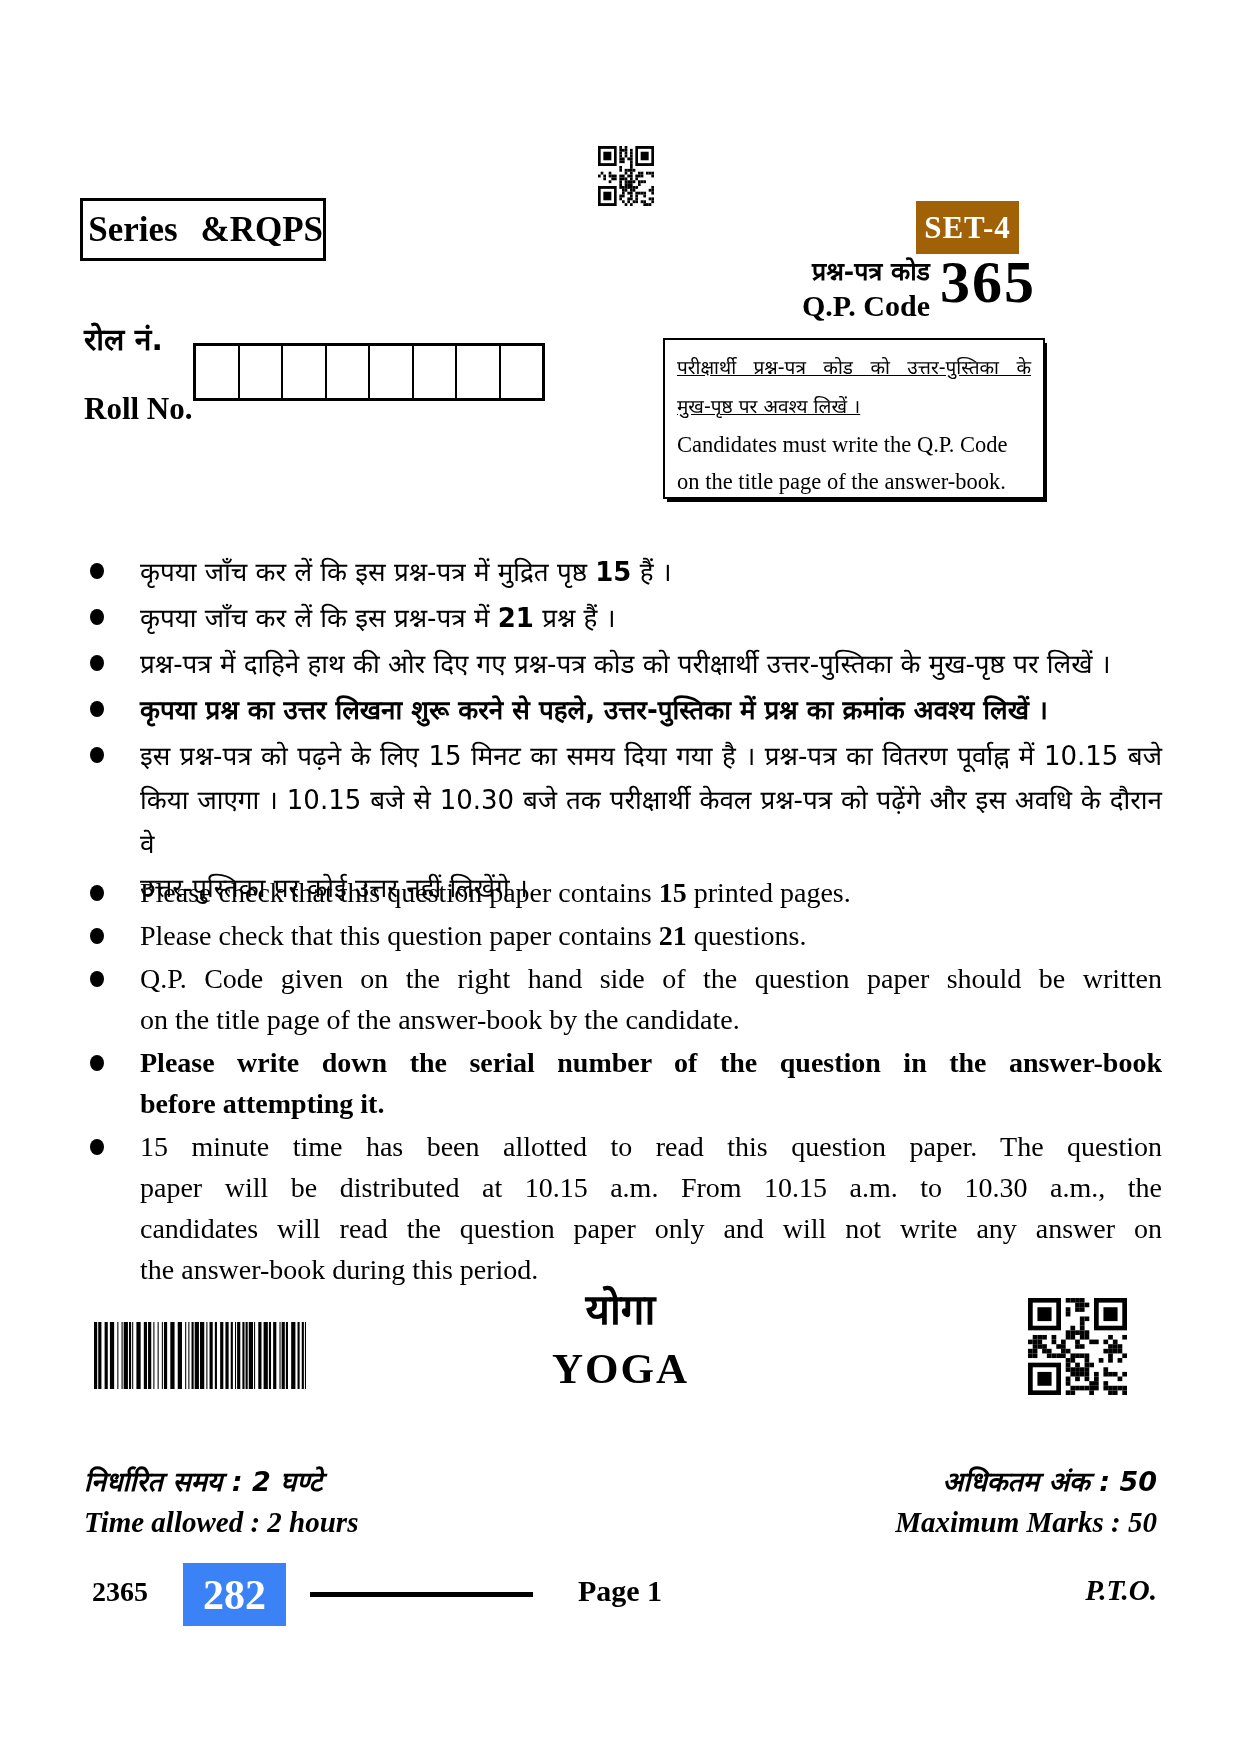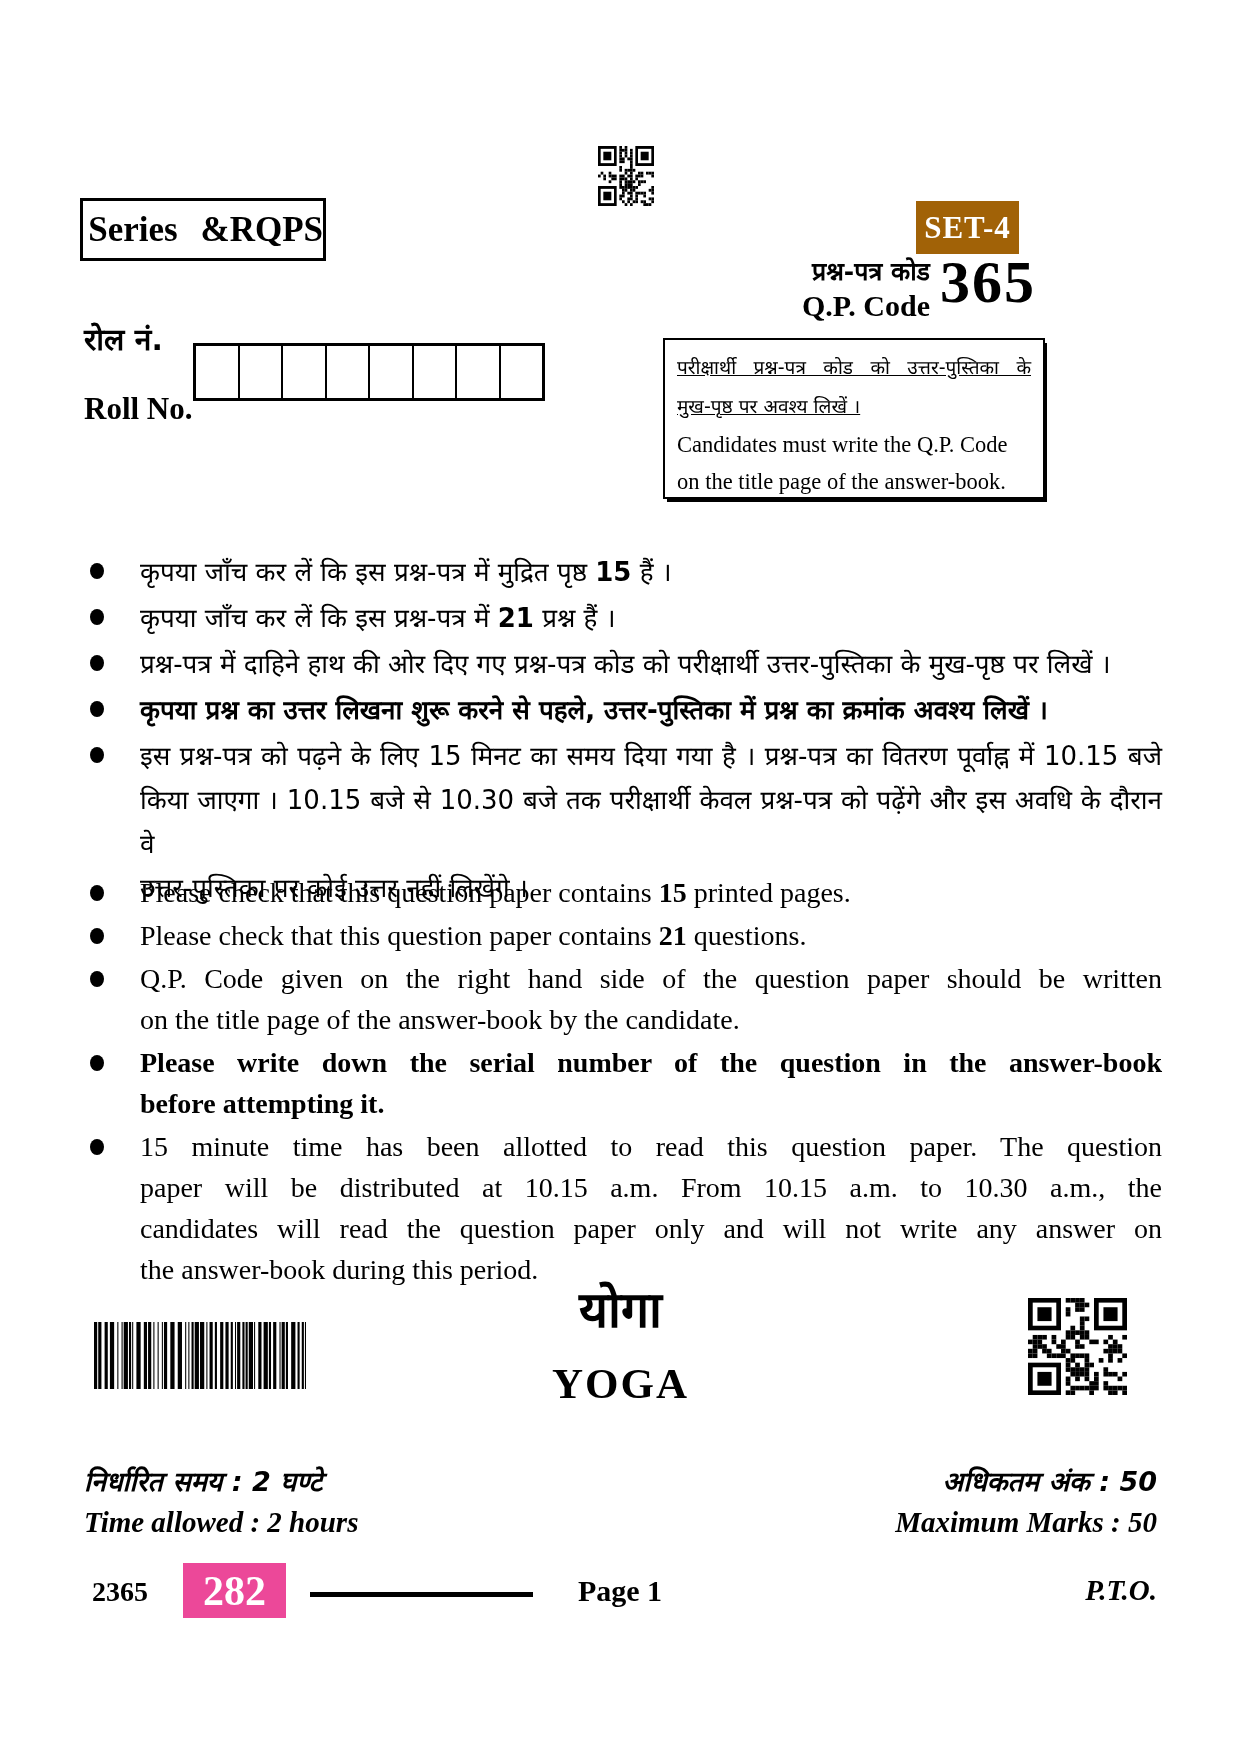--- a/index.html
+++ b/index.html
@@ -40,33 +40,33 @@
   .bi.bold{font-weight:700;}
   .dot{flex:0 0 14px;width:14px;height:16px;background:#000;border-radius:50%;margin:13px 36px 0 6px;}
   .bt{flex:1;min-width:0;}
   .list-hi .bt{font-size:26px;line-height:44px;font-family:"DejaVu Sans","Liberation Sans",sans-serif;}
   .list-en .bt{font-size:28px;line-height:41px;}
   .ln{display:block;}
 
   
   .barcode{left:94px;top:1322px;width:212px;height:67px;}
   .subject{left:0;top:1284px;width:100%;text-align:center;}
-  .subject .hi{font-size:50px;line-height:52px;font-weight:700;font-family:"DejaVu Sans","Liberation Sans",sans-serif;}
-  .subject .en{font-size:43px;line-height:50px;font-weight:700;letter-spacing:2px;margin-top:23px;}
+  .subject .hi{font-size:42px;line-height:52px;font-weight:700;font-family:"DejaVu Sans","Liberation Sans",sans-serif;}
+  .subject .en{font-size:43px;line-height:50px;font-weight:700;letter-spacing:2px;margin-top:8px;}
   .bottom-qr{left:1028px;top:1298px;width:99px;height:97px;}
 
   
   .meta-hi{top:1462px;font-size:27px;font-style:italic;font-weight:600;font-family:"DejaVu Sans","Liberation Sans",sans-serif;}
   .meta-en{top:1506px;font-size:29px;font-style:italic;font-weight:700;}
   .meta-left{left:84px;}
   .meta-right{left:641px;width:516px;text-align:right;}
 
   
   .paper-code{left:92px;top:1576px;font-size:28px;font-weight:700;}
-  .page-badge{left:183px;top:1563px;width:103px;height:55px;background:#ec4899;color:#fff;
+  .page-badge{left:183px;top:1563px;width:103px;height:63px;background:#3b82f6;color:#fff;
       display:flex;align-items:center;justify-content:center;font-size:42px;font-weight:700;}
   .hline{left:310px;top:1592px;width:223px;height:5px;background:#000;}
   .page-num{left:545px;top:1574px;width:150px;text-align:center;font-size:30px;font-weight:700;}
   .pto{left:1000px;top:1574px;width:157px;text-align:right;font-size:29px;font-weight:700;font-style:italic;}
 </style>
 </head>
 <body>
 
 <div class="page">
 

